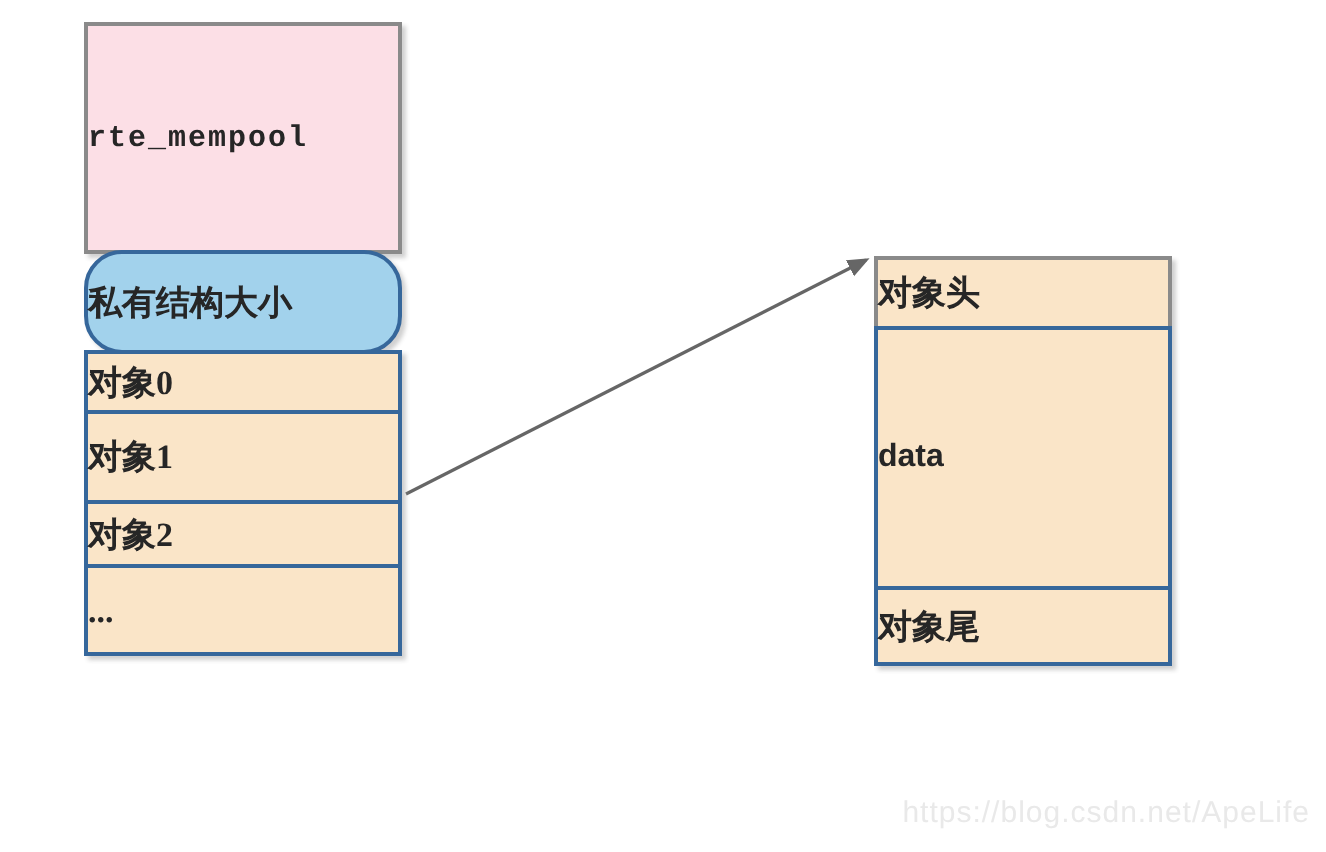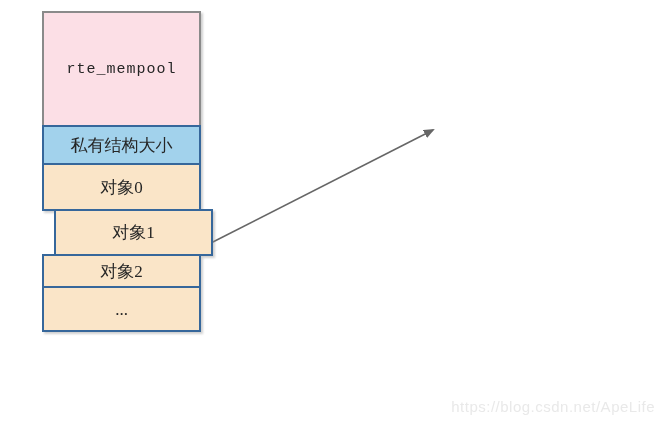--- a/index.html
+++ b/index.html
@@ -16,32 +16,32 @@
     filter: drop-shadow(2px 2px 1px rgba(150,150,150,0.45));
   }
   .stack-left  { left: 42px;  top: 11px;  width: 159px; }
   .stack-right { left: 437px; top: 128px; width: 149px; }
   .box {
     box-sizing: border-box;
     width: 100%;
     border: 2px solid var(--border-blue);
     display: flex;
     align-items: center;
-    justify-content: center;
     background: var(--tan-fill);
+    font-weight: bold;
   }
   .box + .box { margin-top: -2px; position: relative; }
   .gray-border { border-color: var(--border-gray); }
   .pink  { background: var(--pink-fill); }
   .blue  { background: var(--blue-fill); }
   
   .lb0 { height: 116px; }
-  .lb1 { height: 40px; }
-  .lb2 { height: 48px; }
-  .lb3 { height: 47px; margin-left: 12px; }
+  .lb1 { height: 52px; border-radius: 19px; }
+  .lb2 { height: 32px; }
+  .lb3 { height: 47px; }
   .lb4 { height: 34px; }
   .lb5 { height: 46px; }
   .lb6 { height: 45px; }
   
   .rb0 { height: 37px; }
   .rb1 { height: 132px; }
   .rb2 { height: 40px; }
   .label {
     color: var(--text);
     font-size: 17px;
@@ -103,16 +103,27 @@
       <span class="label">对象1</span>
     </div>
     <div class="box lb4">
       <span class="label">对象2</span>
     </div>
     <div class="box lb5">
       <span class="label">...</span>
     </div>
   </div>
 
+  <div class="stack stack-right">
+    <div class="box gray-border rb0">
+      <span class="label">对象头</span>
+    </div>
+    <div class="box rb1">
+      <span class="label sans-label">data</span>
+    </div>
+    <div class="box rb2">
+      <span class="label">对象尾</span>
+    </div>
+  </div>
 
   <div class="watermark">https://blog.csdn.net/ApeLife</div>
 
 </div>
 
 </body></html>

